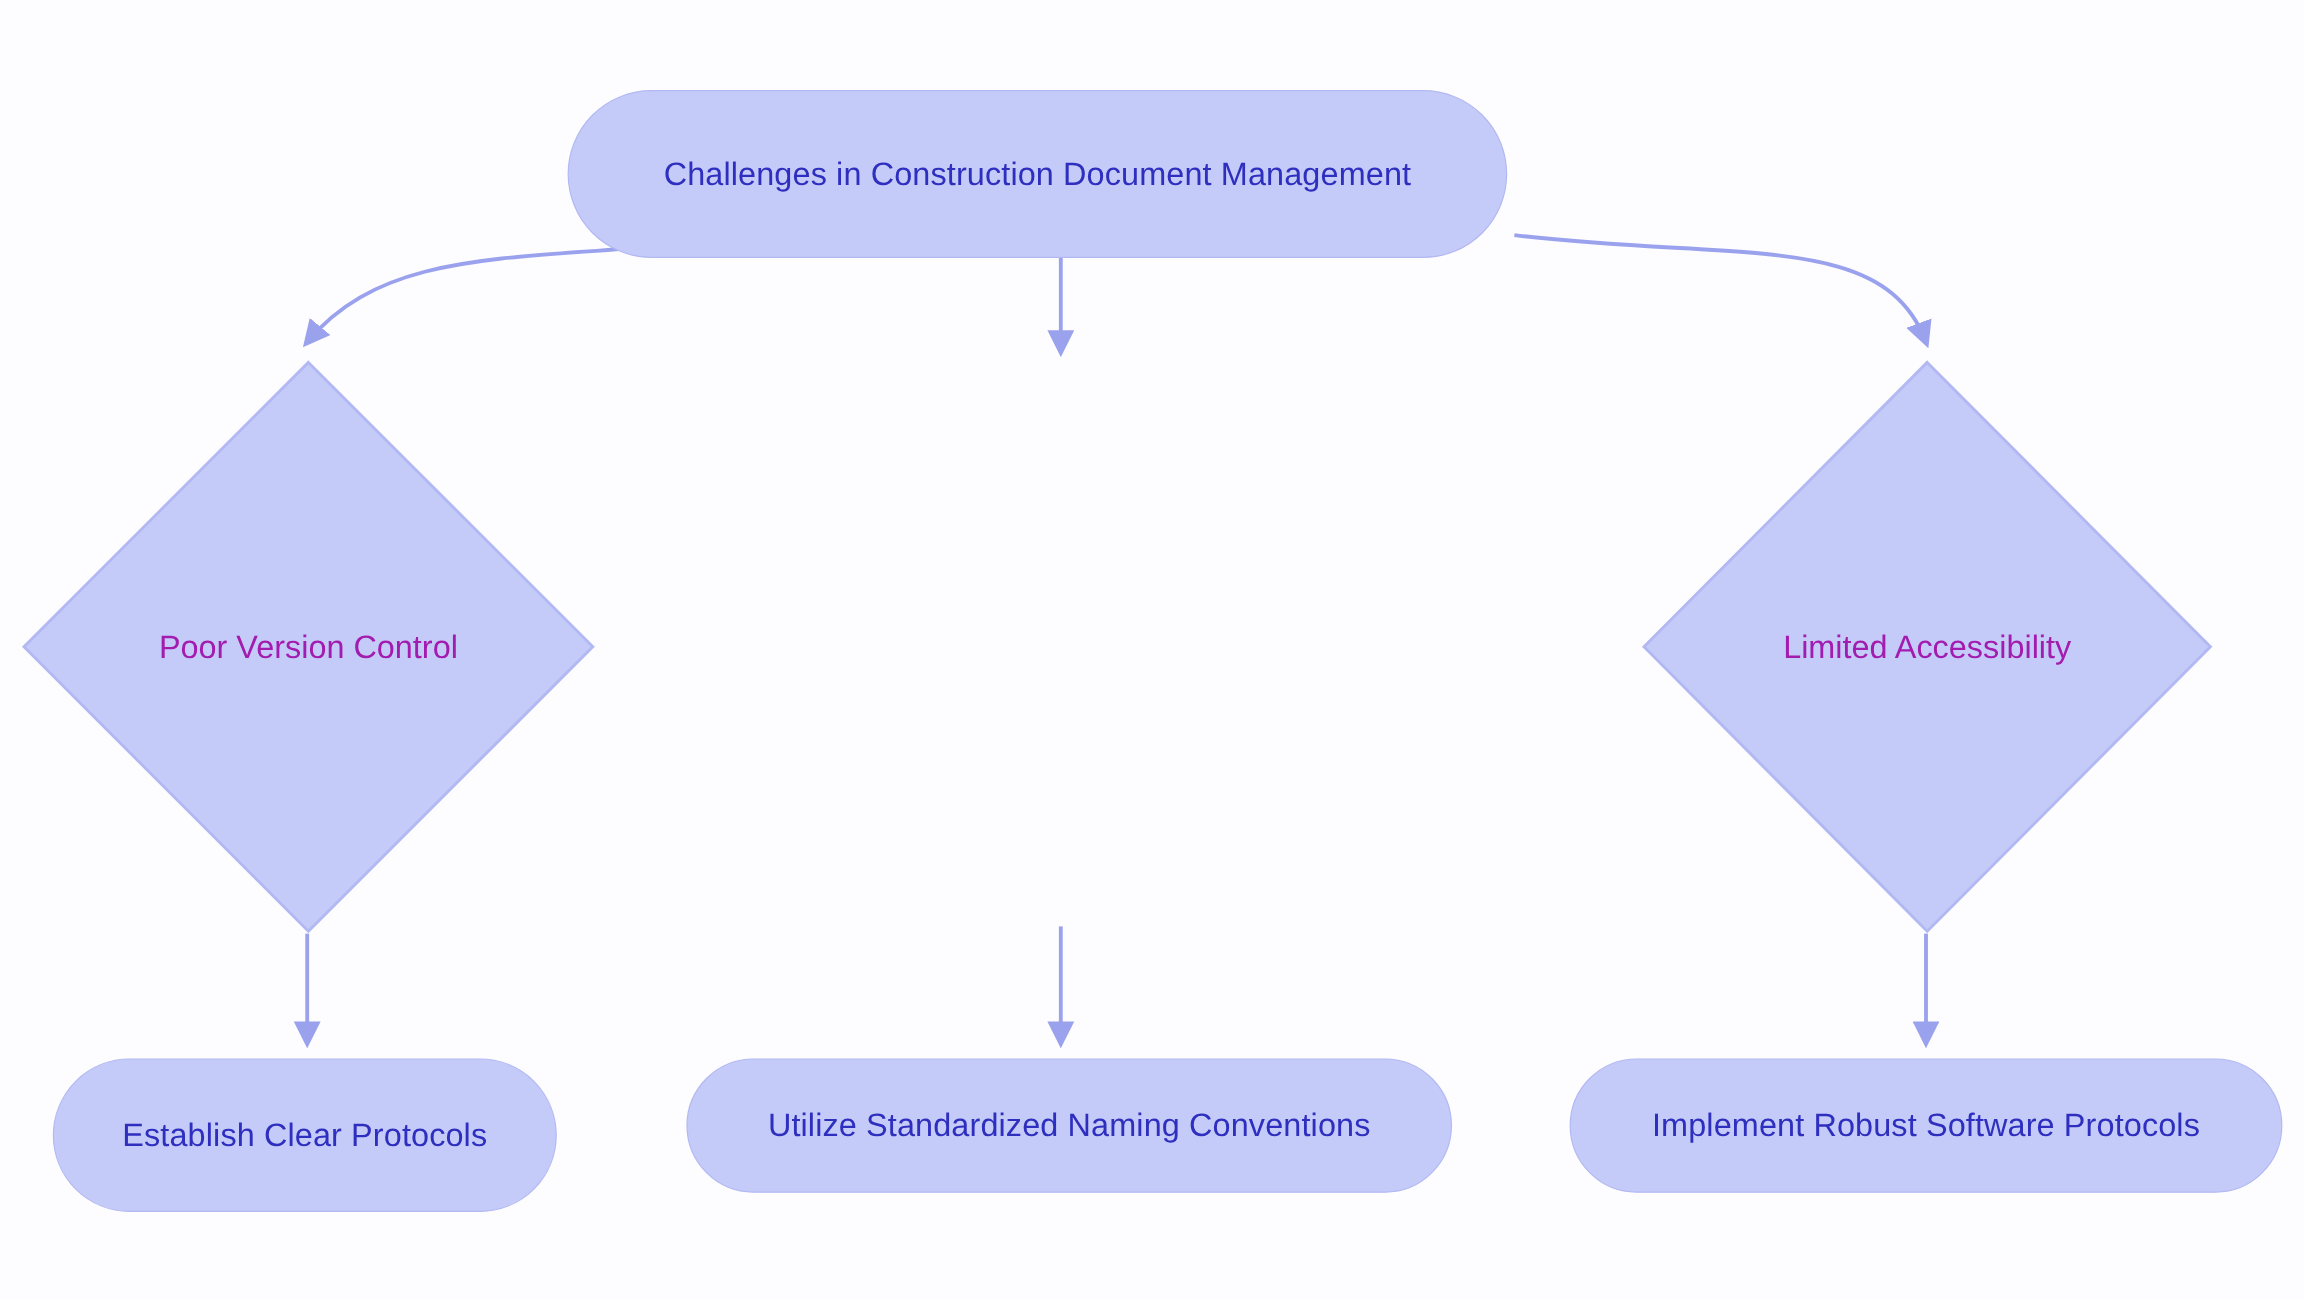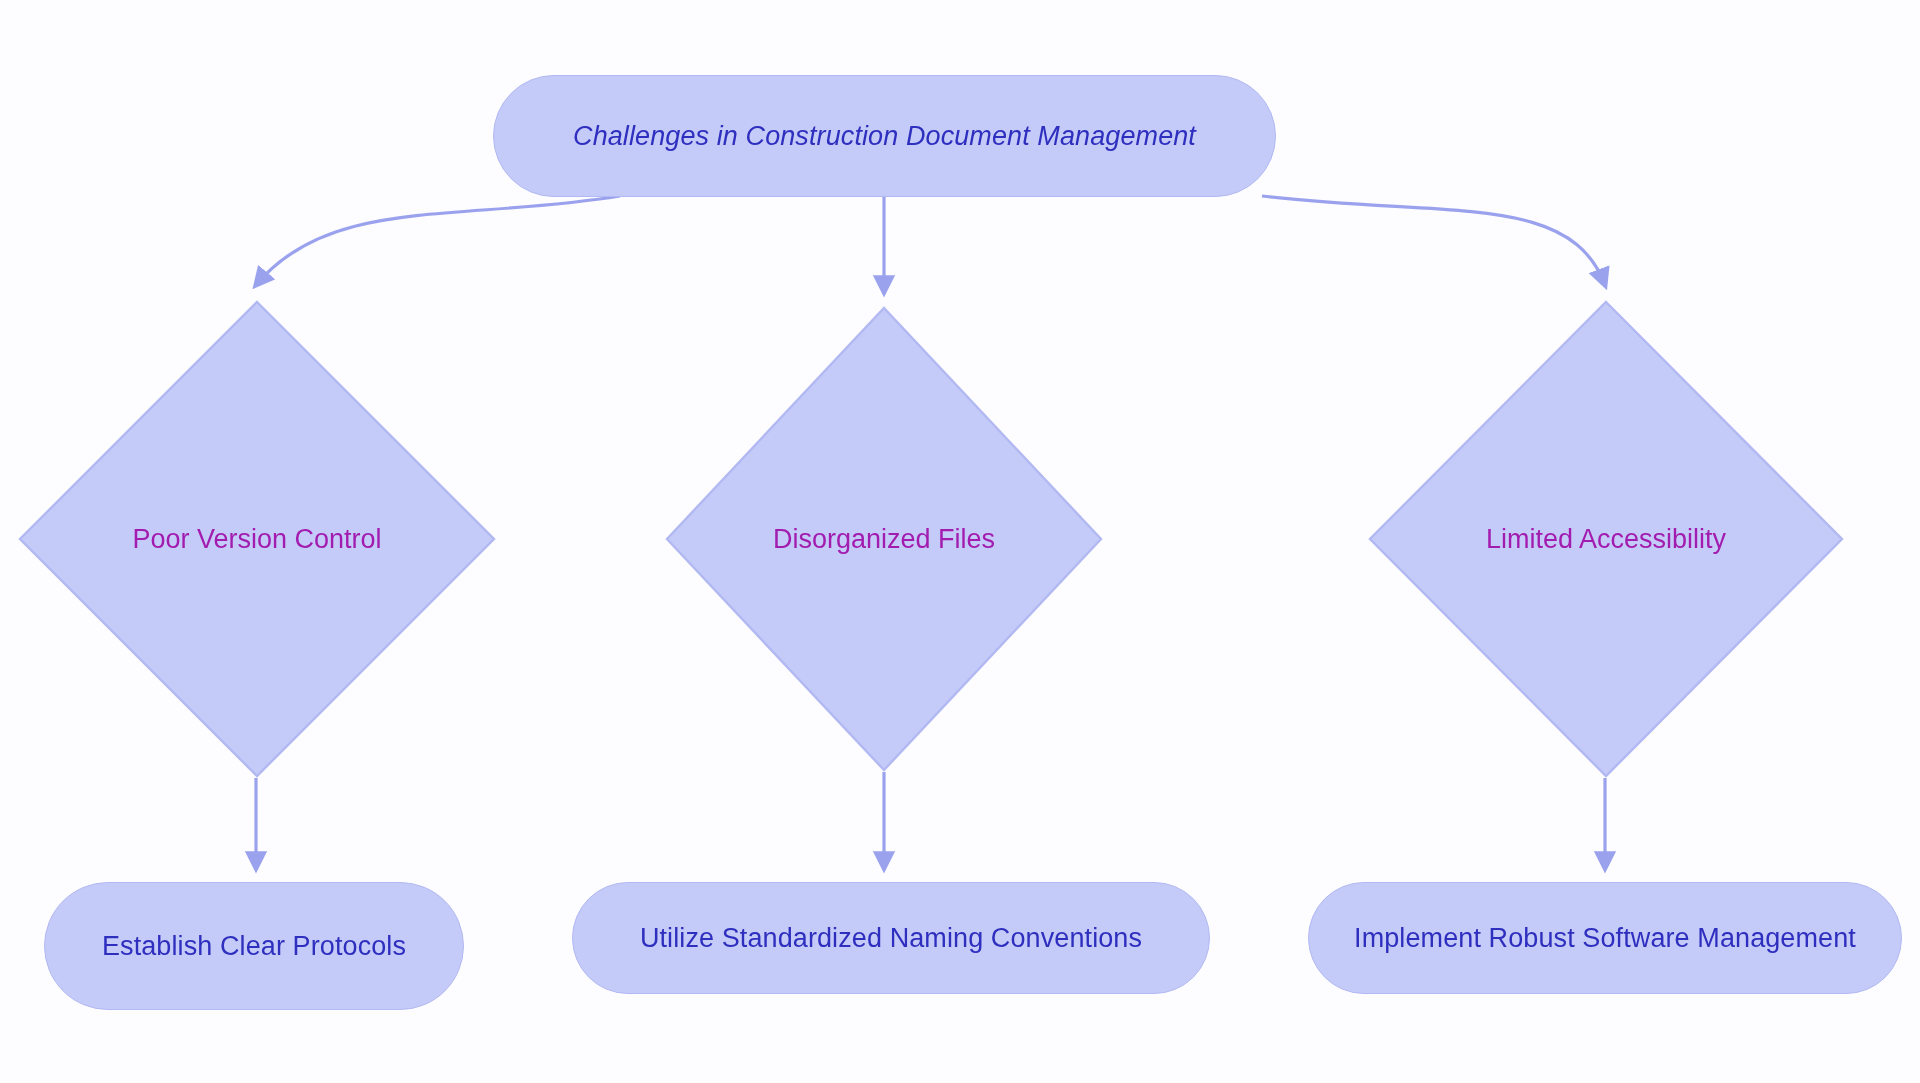--- a/index.html
+++ b/index.html
@@ -84,50 +84,44 @@
 
     <path d="M 1262 196 C 1448 218, 1570 192, 1605 285" fill="none" stroke="#9aa2ee" stroke-width="3.2" marker-end="url(#arrow-head)"></path>
 
     <path d="M 256 778 L 256 868" fill="none" stroke="#9aa2ee" stroke-width="3.2" marker-end="url(#arrow-head)"></path>
 
     <path d="M 884 772 L 884 868" fill="none" stroke="#9aa2ee" stroke-width="3.2" marker-end="url(#arrow-head)"></path>
 
     <path d="M 1605 778 L 1605 868" fill="none" stroke="#9aa2ee" stroke-width="3.2" marker-end="url(#arrow-head)"></path>
   </svg>
 
-  <div class="node pill" style="left:493px; top:75px; width:783px; height:122px;font-style:italic;">
+  <div class="node pill" style="left:473px; top:75px; width:783px; height:140px;">
     <span class="node-label">Challenges in Construction Document Management</span>
   </div>
 
   <div class="diamond-wrap" style="left:18px; top:300px; width:478px; height:478px;">
     <svg class="diamond-shape" viewBox="0 0 478 478" preserveAspectRatio="none">
       <polygon points="239,2 476,239 239,476 2,239" fill="#c5cbf8" stroke="#b2b9f2" stroke-width="2.4"></polygon>
     </svg>
     <span class="node-label">Poor Version Control</span>
   </div>
 
-  <div class="diamond-wrap" style="left:665px; top:306px; width:438px; height:466px;">
-    <svg class="diamond-shape" viewBox="0 0 438 466" preserveAspectRatio="none">
-      <polygon points="219,2 436,233 219,464 2,233" fill="#c5cbf8" stroke="#b2b9f2" stroke-width="2.4"></polygon>
-    </svg>
-    <span class="node-label">Disorganized Files</span>
-  </div>
 
   <div class="diamond-wrap" style="left:1368px; top:300px; width:476px; height:478px;">
     <svg class="diamond-shape" viewBox="0 0 476 478" preserveAspectRatio="none">
       <polygon points="238,2 474,239 238,476 2,239" fill="#c5cbf8" stroke="#b2b9f2" stroke-width="2.4"></polygon>
     </svg>
     <span class="node-label">Limited Accessibility</span>
   </div>
 
   <div class="node pill" style="left:44px; top:882px; width:420px; height:128px;">
     <span class="node-label">Establish Clear Protocols</span>
   </div>
 
   <div class="node pill" style="left:572px; top:882px; width:638px; height:112px;">
     <span class="node-label">Utilize Standardized Naming Conventions</span>
   </div>
 
   <div class="node pill" style="left:1308px; top:882px; width:594px; height:112px;">
-    <span class="node-label">Implement Robust Software Management</span>
+    <span class="node-label">Implement Robust Software Protocols</span>
   </div>
 
 </div>
 
 </body></html>

